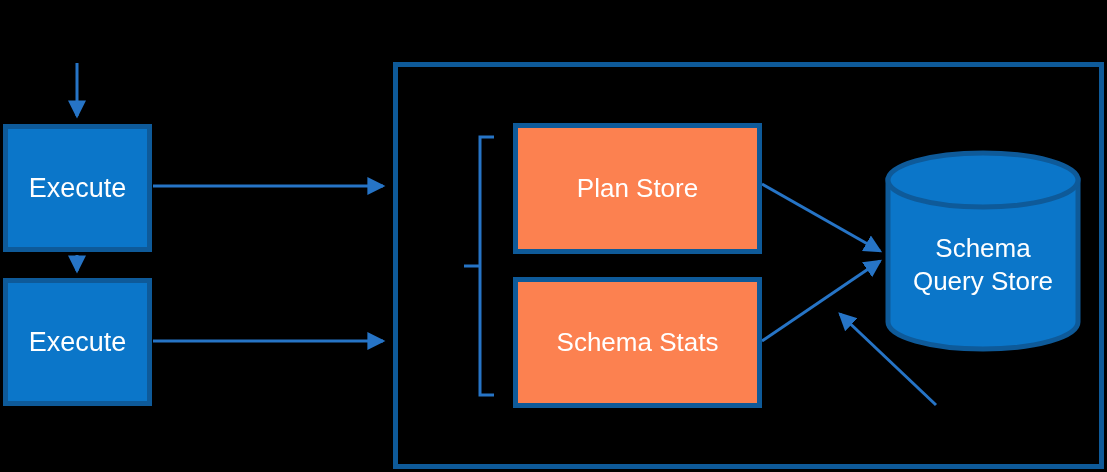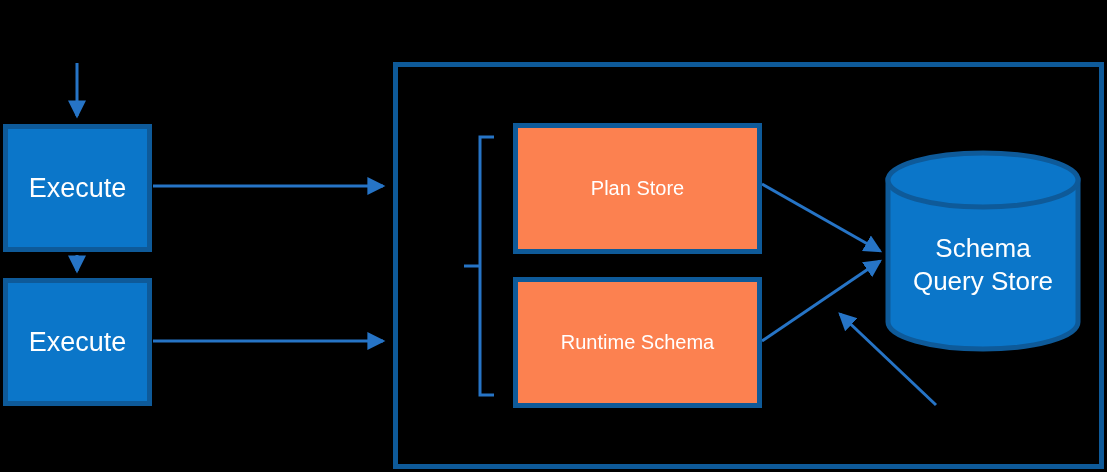--- a/index.html
+++ b/index.html
@@ -17,21 +17,21 @@
     position:absolute; box-sizing:border-box;
     display:flex; align-items:center; justify-content:center;
     color:var(--text); text-align:center;
   }
   .blue-node{
     background:var(--node-fill); border:5px solid var(--node-border);
     font-size:27px;
   }
   .store-node{
     background:var(--store-fill); border:5px solid var(--node-border);
-    font-size:20px;
+    font-size:26px;
   }
   .compile{left:3px; top:124px; width:149px; height:128px;}
   .execute{left:3px; top:278px; width:149px; height:128px;}
   .plan-store{left:513px; top:123px; width:249px; height:131px;}
   .runtime-stats{left:513px; top:277px; width:249px; height:131px;}
   .container-rect{
     position:absolute; box-sizing:border-box;
     left:393px; top:62px; width:711px; height:407px;
     border:5px solid var(--node-border); background:transparent;
   }
@@ -80,21 +80,21 @@
 
   <div class="node blue-node execute">
     <span>Execute</span>
   </div>
 
   <div class="node store-node plan-store">
     <span>Plan Store</span>
   </div>
 
   <div class="node store-node runtime-stats">
-    <span>Runtime Schema</span>
+    <span>Schema Stats</span>
   </div>
 
   <div class="cyl-label">
     <div>Schema</div>
     <div>Query Store</div>
   </div>
 
 </div>
 
 </body></html>

